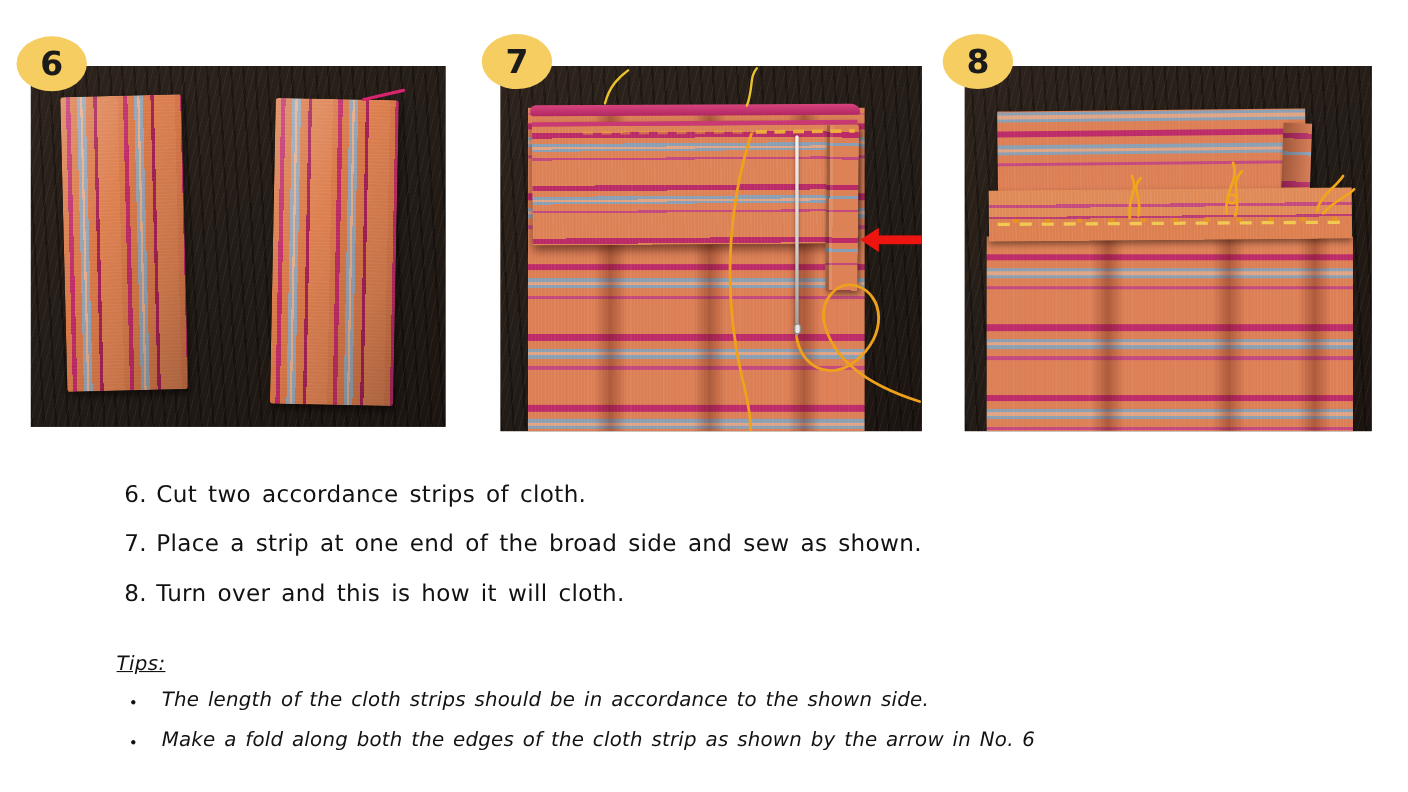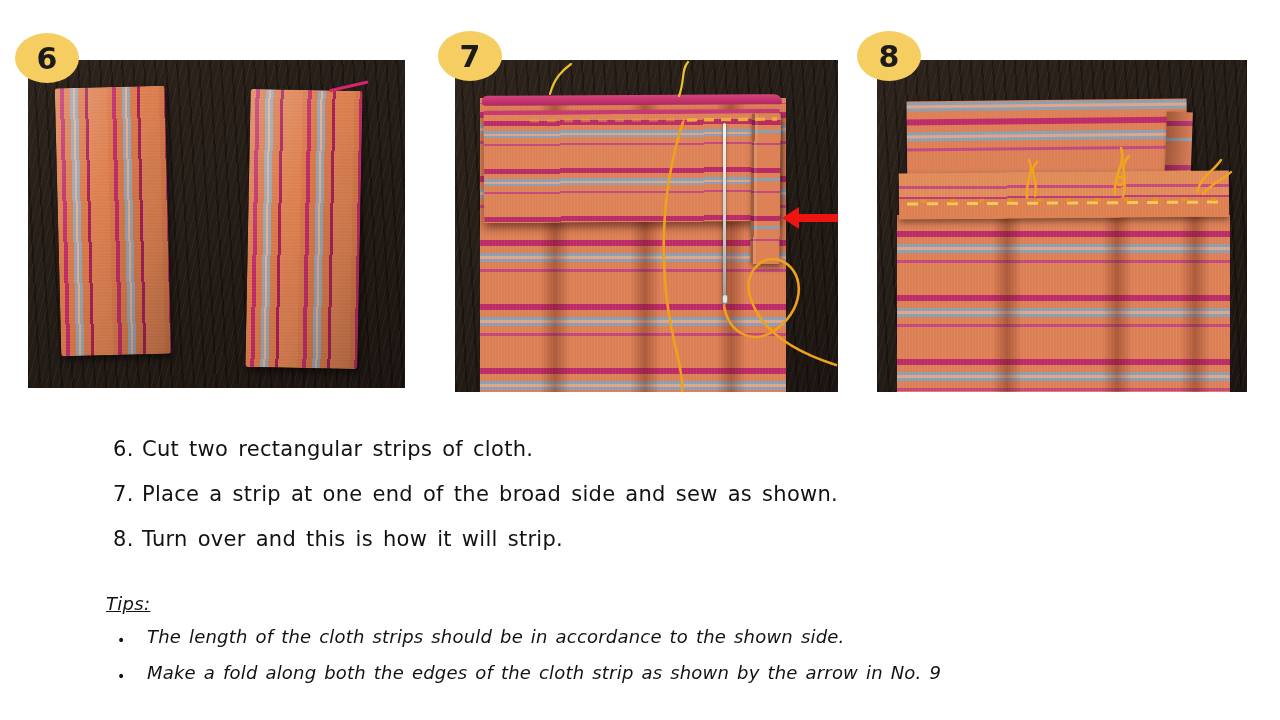--- a/index.html
+++ b/index.html
@@ -171,34 +171,34 @@
       <path d="M326,134 C336,122 346,120 354,112" stroke="#f0a51c" stroke-width="2.4" fill="none" stroke-linecap="round"></path>
     </svg>
   </div>
 
   <div class="badge" id="badge6" style="background: rgb(246, 205, 96);">6</div>
   <div class="badge" id="badge7" style="background: rgb(246, 205, 96);">7</div>
   <div class="badge" id="badge8" style="background: rgb(246, 205, 96);">8</div>
 
   <div class="instr" id="instr-0">
     <span class="num">6.</span>
-    <span class="txt">Cut two rectangular strips of cloth.</span>
+    <span class="txt">Cut two accordance strips of cloth.</span>
   </div>
   <div class="instr" id="instr-1">
     <span class="num">7.</span>
     <span class="txt">Place a strip at one end of the broad side and sew as shown.</span>
   </div>
   <div class="instr" id="instr-2">
     <span class="num">8.</span>
-    <span class="txt">Turn over and this is how it will strip.</span>
+    <span class="txt">Turn over and this is how it will cloth.</span>
   </div>
 
   <div class="tips-heading">Tips:</div>
   <div class="tip" id="tip-0">
     <span class="bullet">•</span>
     <span class="txt">The length of the cloth strips should be in accordance to the shown side.</span>
   </div>
   <div class="tip" id="tip-1">
     <span class="bullet">•</span>
-    <span class="txt">Make a fold along both the edges of the cloth strip as shown by the arrow in No. 9</span>
+    <span class="txt">Make a fold along both the edges of the cloth strip as shown by the arrow in No. 6</span>
   </div>
 
 </div>
 
 </body></html>

